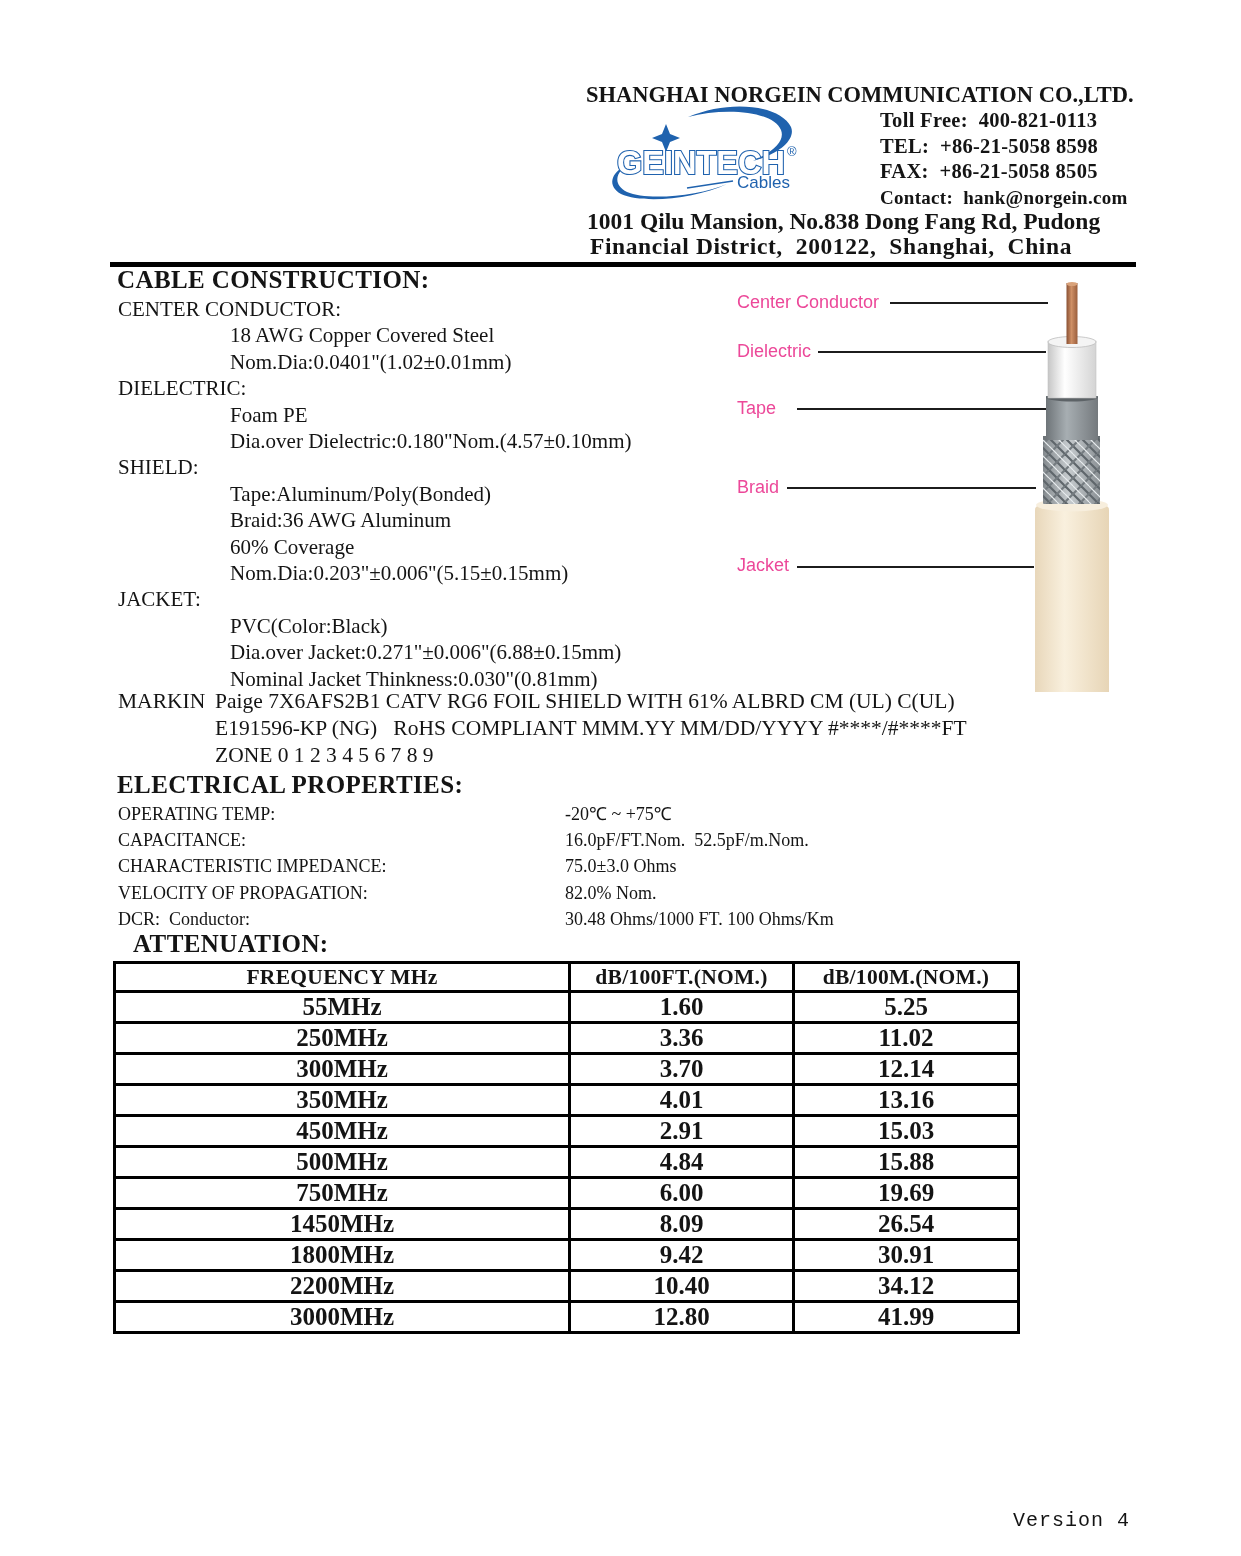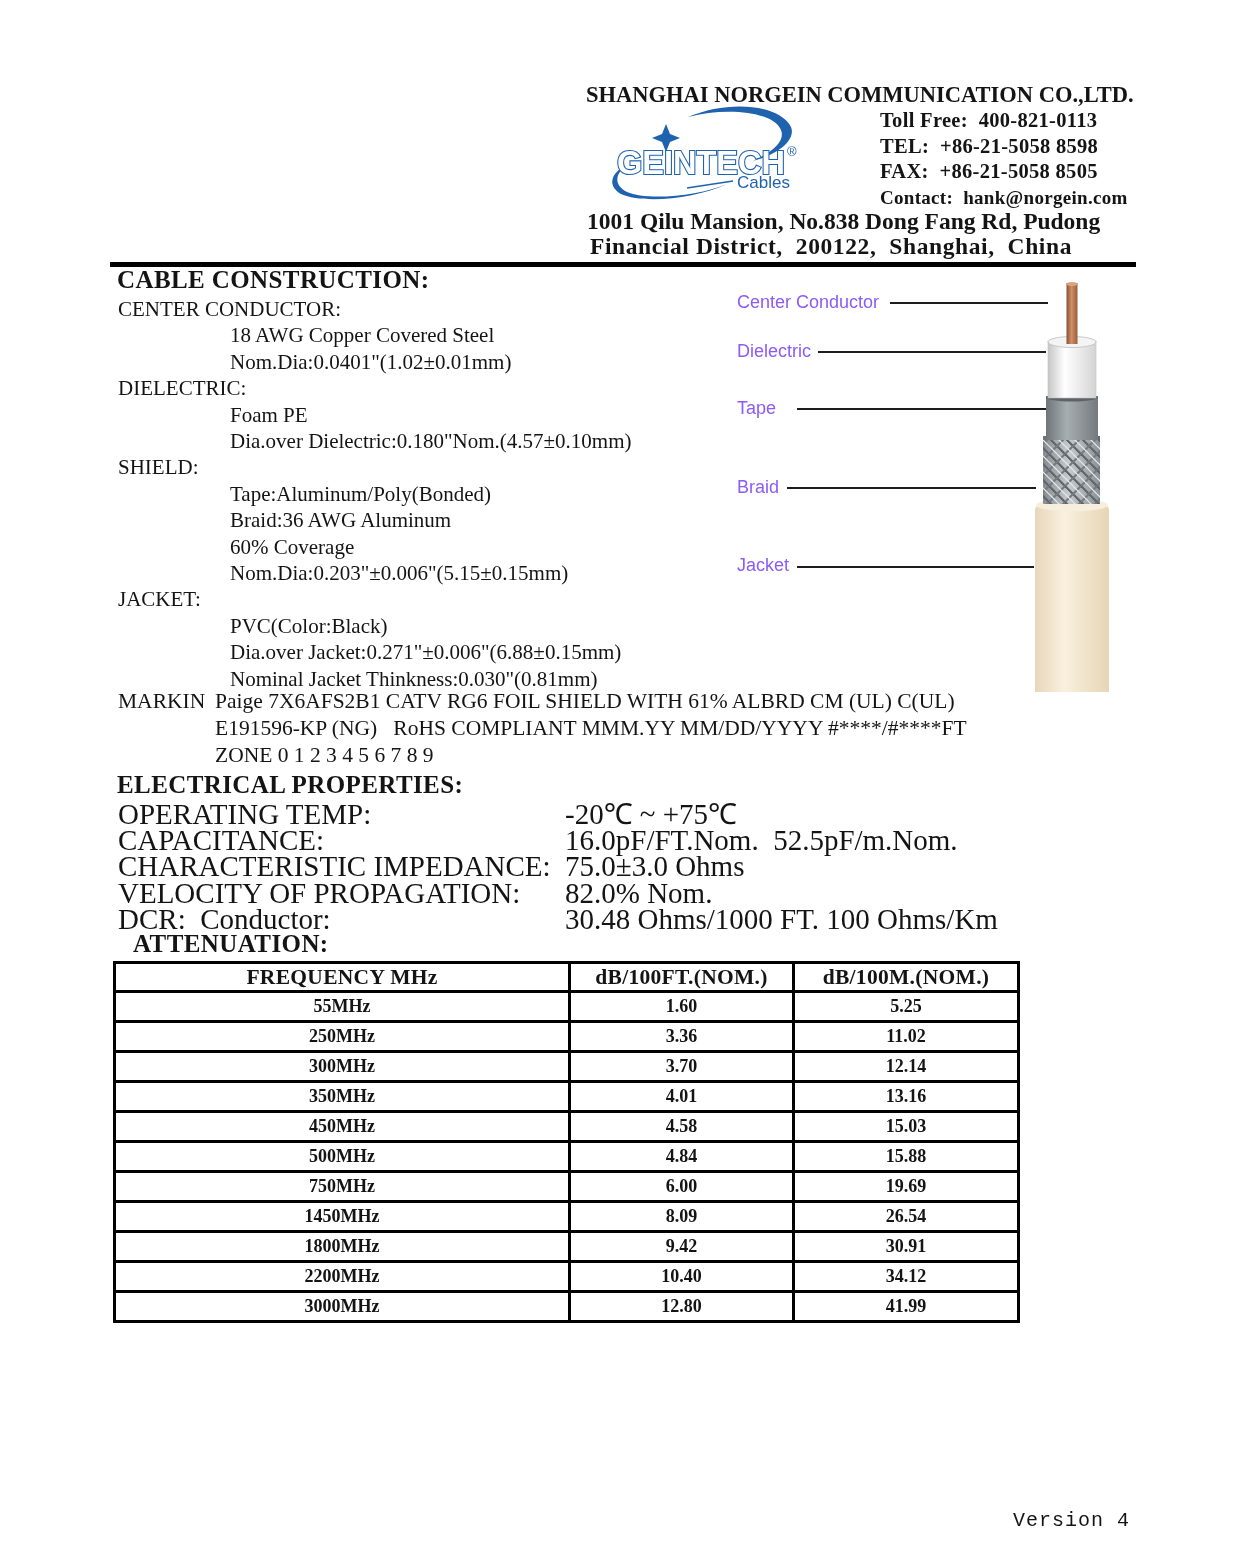--- a/index.html
+++ b/index.html
@@ -28,34 +28,34 @@
 
   
   .construction-lines{position:absolute;left:118px;top:296px;font-size:21px;line-height:26.4px;width:640px;}
   .cons-label{white-space:pre;}
   .cons-detail{margin-left:112px;white-space:pre;}
   .markin{position:absolute;left:118px;top:688px;font-size:21.5px;line-height:27px;display:flex;}
   .markin-label{width:97px;flex:none;}
   .markin-lines div{white-space:pre;}
 
   
-  .electrical-rows{position:absolute;left:118px;top:801px;font-size:29px;line-height:26.2px;width:980px;}
+  .electrical-rows{position:absolute;left:118px;top:801px;font-size:18px;line-height:26.2px;width:980px;}
   .elec-row{position:relative;height:26.2px;}
   .elec-label{white-space:pre;}
   .elec-value{position:absolute;left:447px;top:0;white-space:pre;}
 
   
   .atten-table{position:absolute;left:113px;top:961px;border-collapse:collapse;table-layout:fixed;}
   .atten-table th,.atten-table td{border:3px solid #000;font-weight:bold;text-align:center;
         padding:0;font-family:"Liberation Serif",serif;}
   .atten-table th{font-size:21.5px;height:26px;letter-spacing:.3px;}
-  .atten-table td{font-size:18px;height:27px;}
-
-  
-  .diagram-label{position:absolute;font-family:"Liberation Sans",sans-serif;font-size:18px;color:#8b5cf6;white-space:pre;}
+  .atten-table td{font-size:25px;height:27px;}
+
+  
+  .diagram-label{position:absolute;font-family:"Liberation Sans",sans-serif;font-size:18px;color:#ec4899;white-space:pre;}
   .diagram-line{position:absolute;height:0;border-top:2px solid #1c1c1c;}
   .lbl-1{left:737px;top:292px;} .ln-1{left:890px;top:302px;width:158px;}
   .lbl-2{left:737px;top:341px;} .ln-2{left:818px;top:351px;width:228px;}
   .lbl-3{left:737px;top:398px;} .ln-3{left:797px;top:408px;width:249px;}
   .lbl-4{left:737px;top:477px;} .ln-4{left:787px;top:487px;width:249px;}
   .lbl-5{left:737px;top:555px;} .ln-5{left:797px;top:566px;width:237px;}
   .cable-art{position:absolute;left:1033px;top:278px;}
 
   
   .version{position:absolute;left:1013px;top:1509px;font-family:"Liberation Mono",monospace;
@@ -219,21 +219,21 @@
           <td>3.70</td>
           <td>12.14</td>
         </tr>
         <tr>
           <td>350MHz</td>
           <td>4.01</td>
           <td>13.16</td>
         </tr>
         <tr>
           <td>450MHz</td>
-          <td>4.58</td>
+          <td>2.91</td>
           <td>15.03</td>
         </tr>
         <tr>
           <td>500MHz</td>
           <td>4.84</td>
           <td>15.88</td>
         </tr>
         <tr>
           <td>750MHz</td>
           <td>6.00</td>

